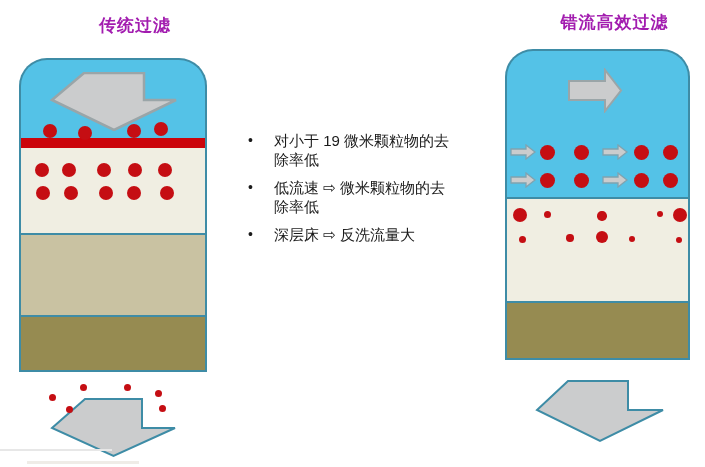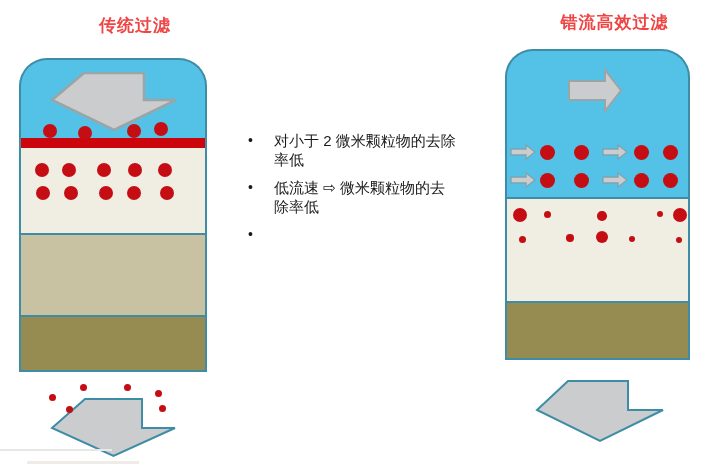--- a/index.html
+++ b/index.html
@@ -7,21 +7,21 @@
     position: relative;
     width: 705px; height: 467px;
     overflow: hidden;
     background: #ffffff;
     font-family: "Liberation Sans", "DejaVu Sans", sans-serif;
   }
   .title {
     position: absolute;
     font-size: 17px;
     font-weight: bold;
-    color: #ef4444;
+    color: #a21caf;
     text-align: center;
     letter-spacing: 1px;
   }
   .left-title  { left: 55px;  top: 14px; width: 160px; }
   .right-title { left: 532px; top: 11px; width: 165px; }
 
   .vessel { position: absolute; }
   .layer { box-sizing: border-box; width: 100%; }
 
   
@@ -187,28 +187,29 @@
       <div class="dot" style="left: 566.3px; top: 234.3px; width: 7.4px; height: 7.4px;"></div>
       <div class="dot" style="left: 595.7px; top: 230.7px; width: 12.6px; height: 12.6px;"></div>
       <div class="dot" style="left: 628.7px; top: 235.7px; width: 6.6px; height: 6.6px;"></div>
       <div class="dot" style="left: 675.7px; top: 236.7px; width: 6.6px; height: 6.6px;"></div>
     </div>
 
   <div class="challenges">
     <ul class="challenge-list" id="challenge-list">
         <li class="challenge-item">
           <span class="challenge-bullet">•</span>
-          <span class="challenge-text">对小于 2 微米颗粒物的去除率低</span>
+          <span class="challenge-text">对小于 19 微米颗粒物的去除率低</span>
         </li>
         <li class="challenge-item">
           <span class="challenge-bullet">•</span>
           <span class="challenge-text">低流速 ⇨ 微米颗粒物的去除率低</span>
         </li>
         <li class="challenge-item">
           <span class="challenge-bullet">•</span>
+          <span class="challenge-text">深层床 ⇨ 反洗流量大</span>
         </li>
       </ul>
   </div>
 
   <div class="smudge smudge-a"></div>
   <div class="smudge smudge-b"></div>
 
 </div>
 
 </body></html>

